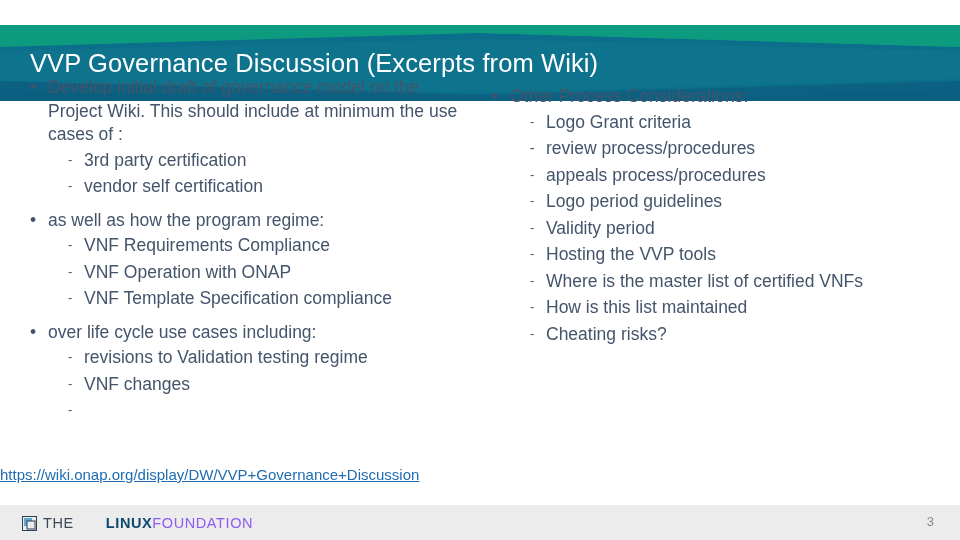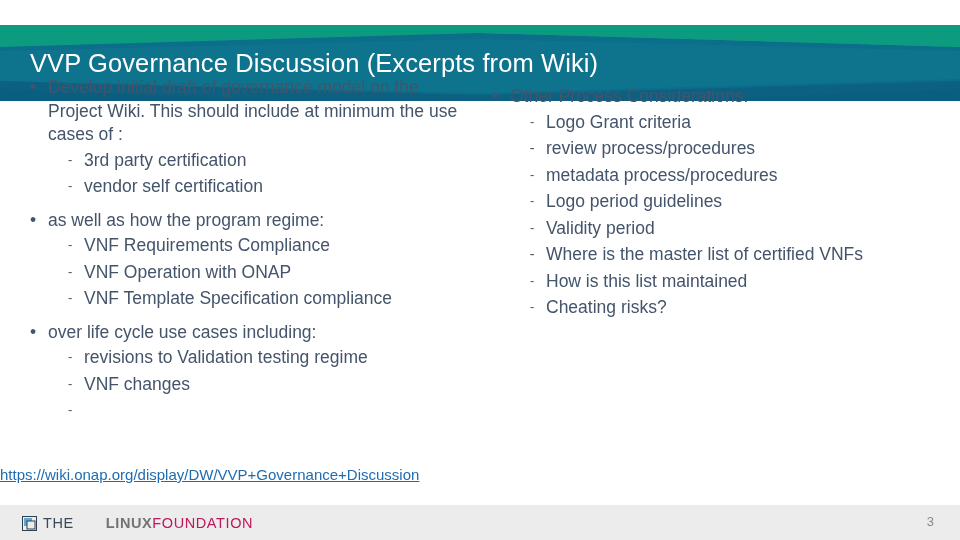--- a/index.html
+++ b/index.html
@@ -146,22 +146,22 @@
   }
   .lf-mark { display: block; margin-right: 6px; }
   .lf-text {
     font-size: 14.5px;
     letter-spacing: 0.6px;
     color: #3b4a5a;
     white-space: nowrap;
     line-height: 18px;
   }
   .lf-text .lf-the { font-weight: 400; }
-  .lf-text .lf-linux { font-weight: 700; color: #737373; padding-left: 32px; }
-  .lf-text .lf-foundation { font-weight: 400; color: #be185d; }
+  .lf-text .lf-linux { font-weight: 700; color: #0c4a6e; padding-left: 32px; }
+  .lf-text .lf-foundation { font-weight: 400; color: #8b5cf6; }
 
   .onap-logo {
     position: absolute;
     right: 58px;
     top: 4px;
     display: flex;
     align-items: flex-end;
     height: 28px;
     margin-top: 36px;
   }
@@ -285,32 +285,33 @@
         </div>
         <div class="b2">
           <span class="dash">-</span>
         </div>
         <div class="b2">
           <span class="dash">-</span>
           <span>review process/procedures</span>
         </div>
         <div class="b2">
           <span class="dash">-</span>
-          <span>metadata process/procedures</span>
+          <span>appeals process/procedures</span>
         </div>
         <div class="b2">
           <span class="dash">-</span>
           <span>Logo period guidelines</span>
         </div>
         <div class="b2">
           <span class="dash">-</span>
           <span>Validity period</span>
         </div>
         <div class="b2">
           <span class="dash">-</span>
+          <span>Hosting the VVP tools</span>
         </div>
         <div class="b2">
           <span class="dash">-</span>
           <span>Where is the master list of certified VNFs</span>
         </div>
         <div class="b2">
           <span class="dash">-</span>
           <span>How is this list maintained</span>
         </div>
         <div class="b2">

